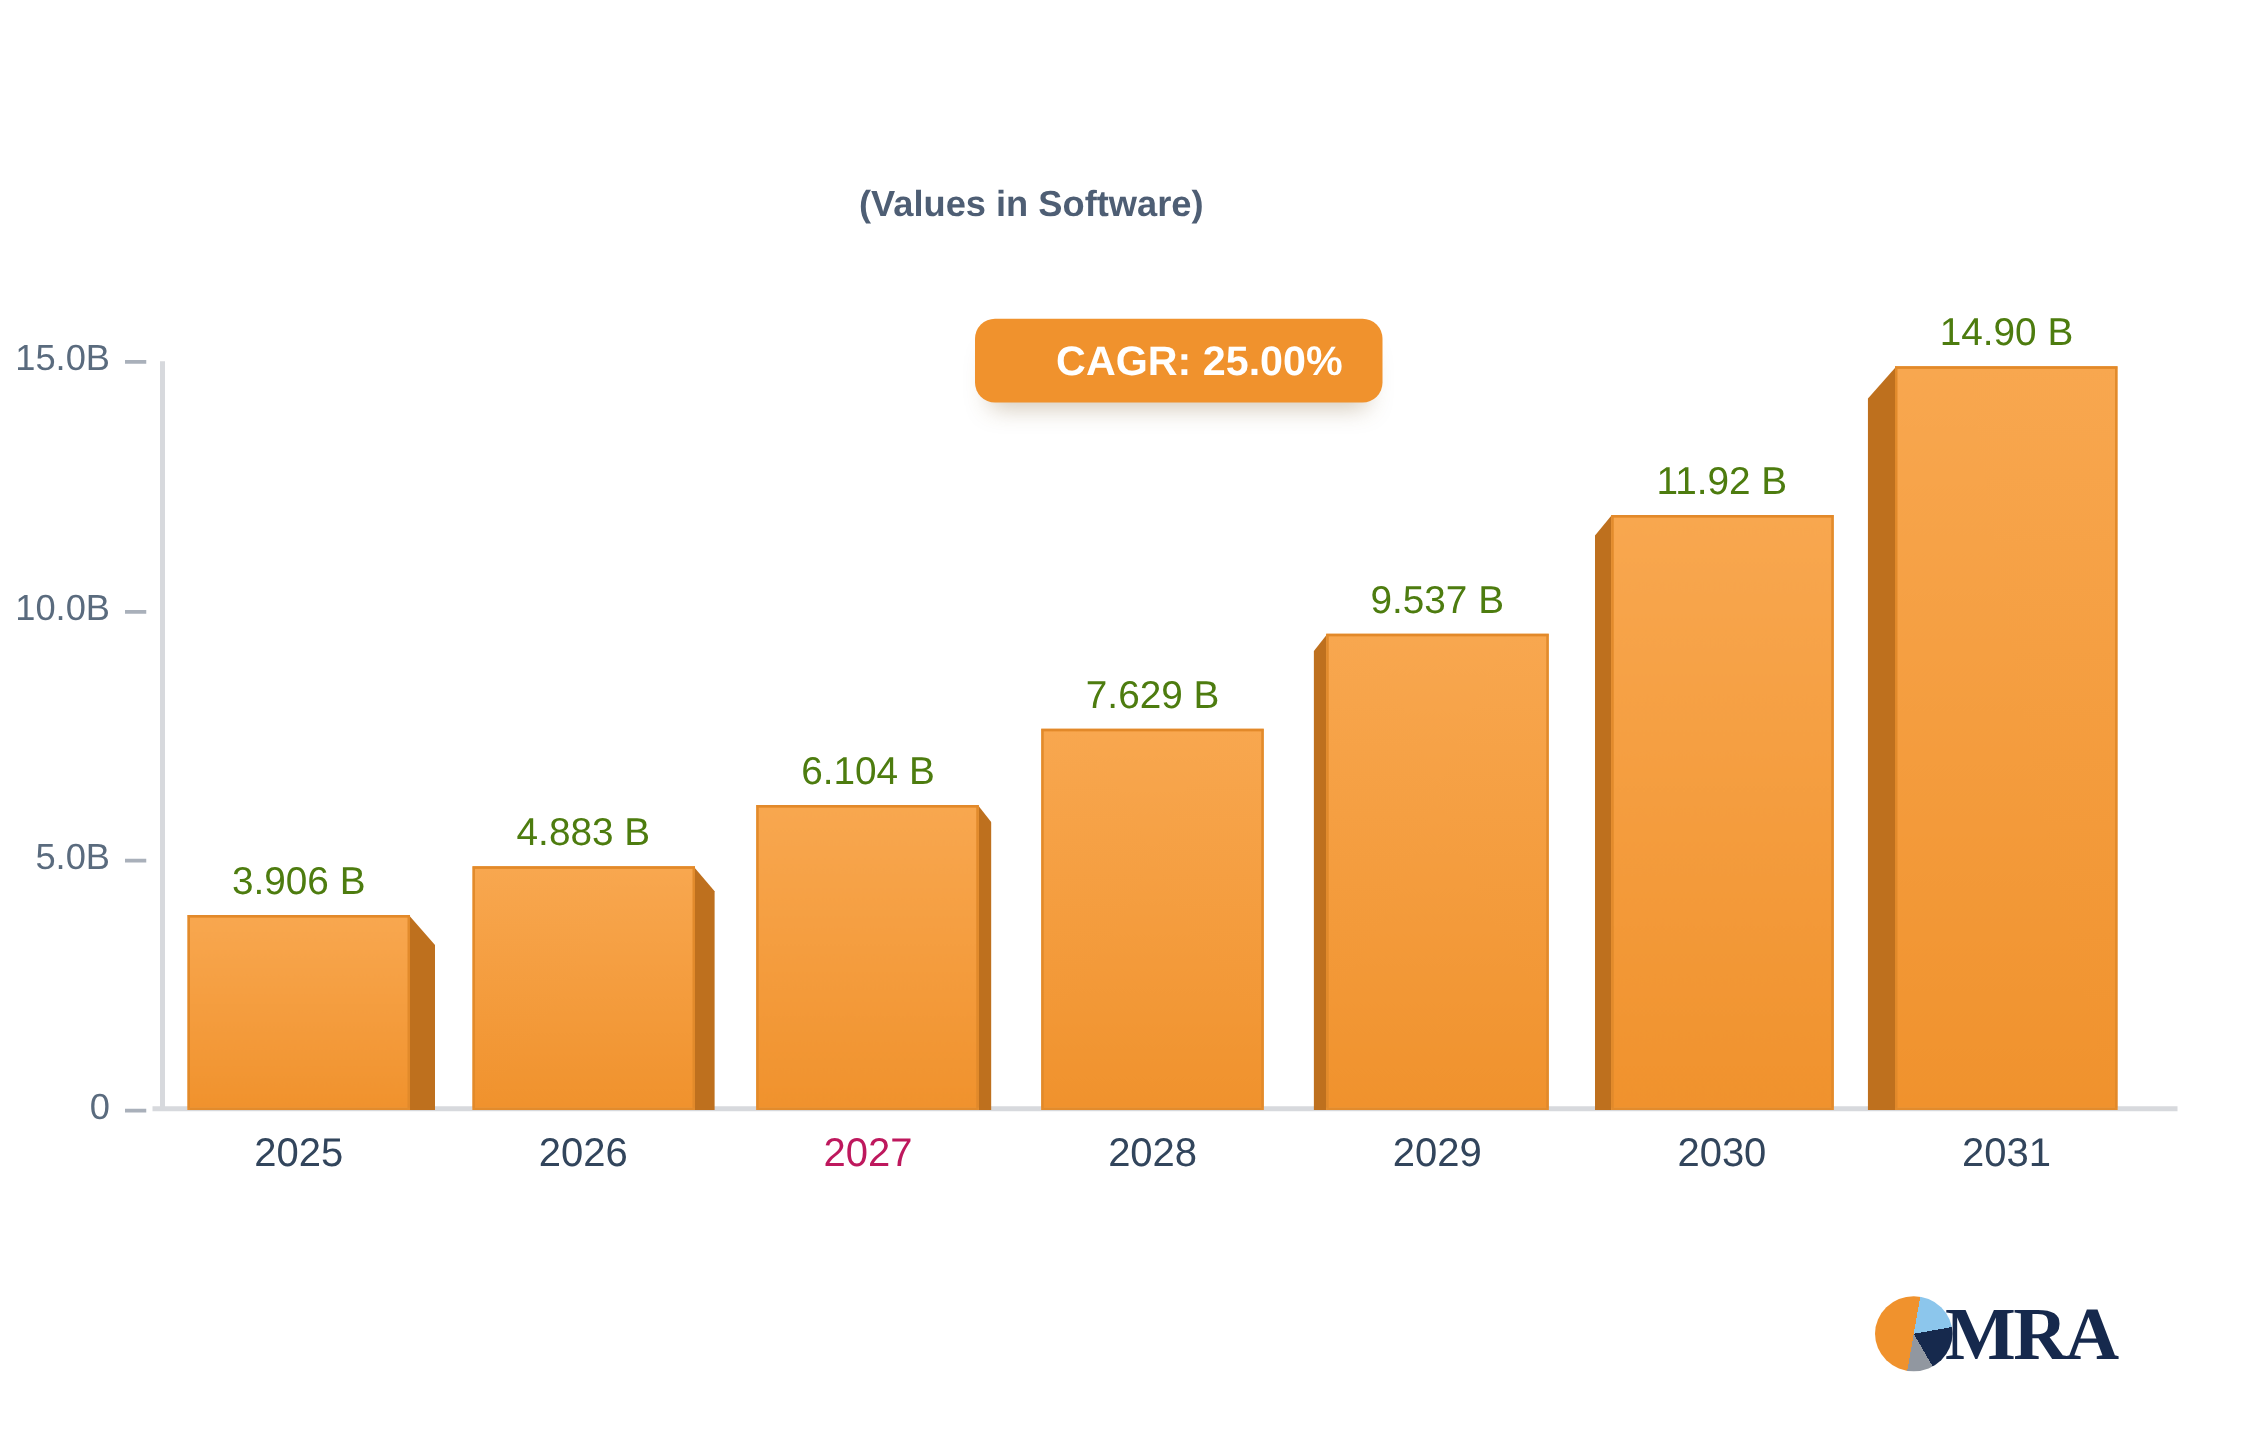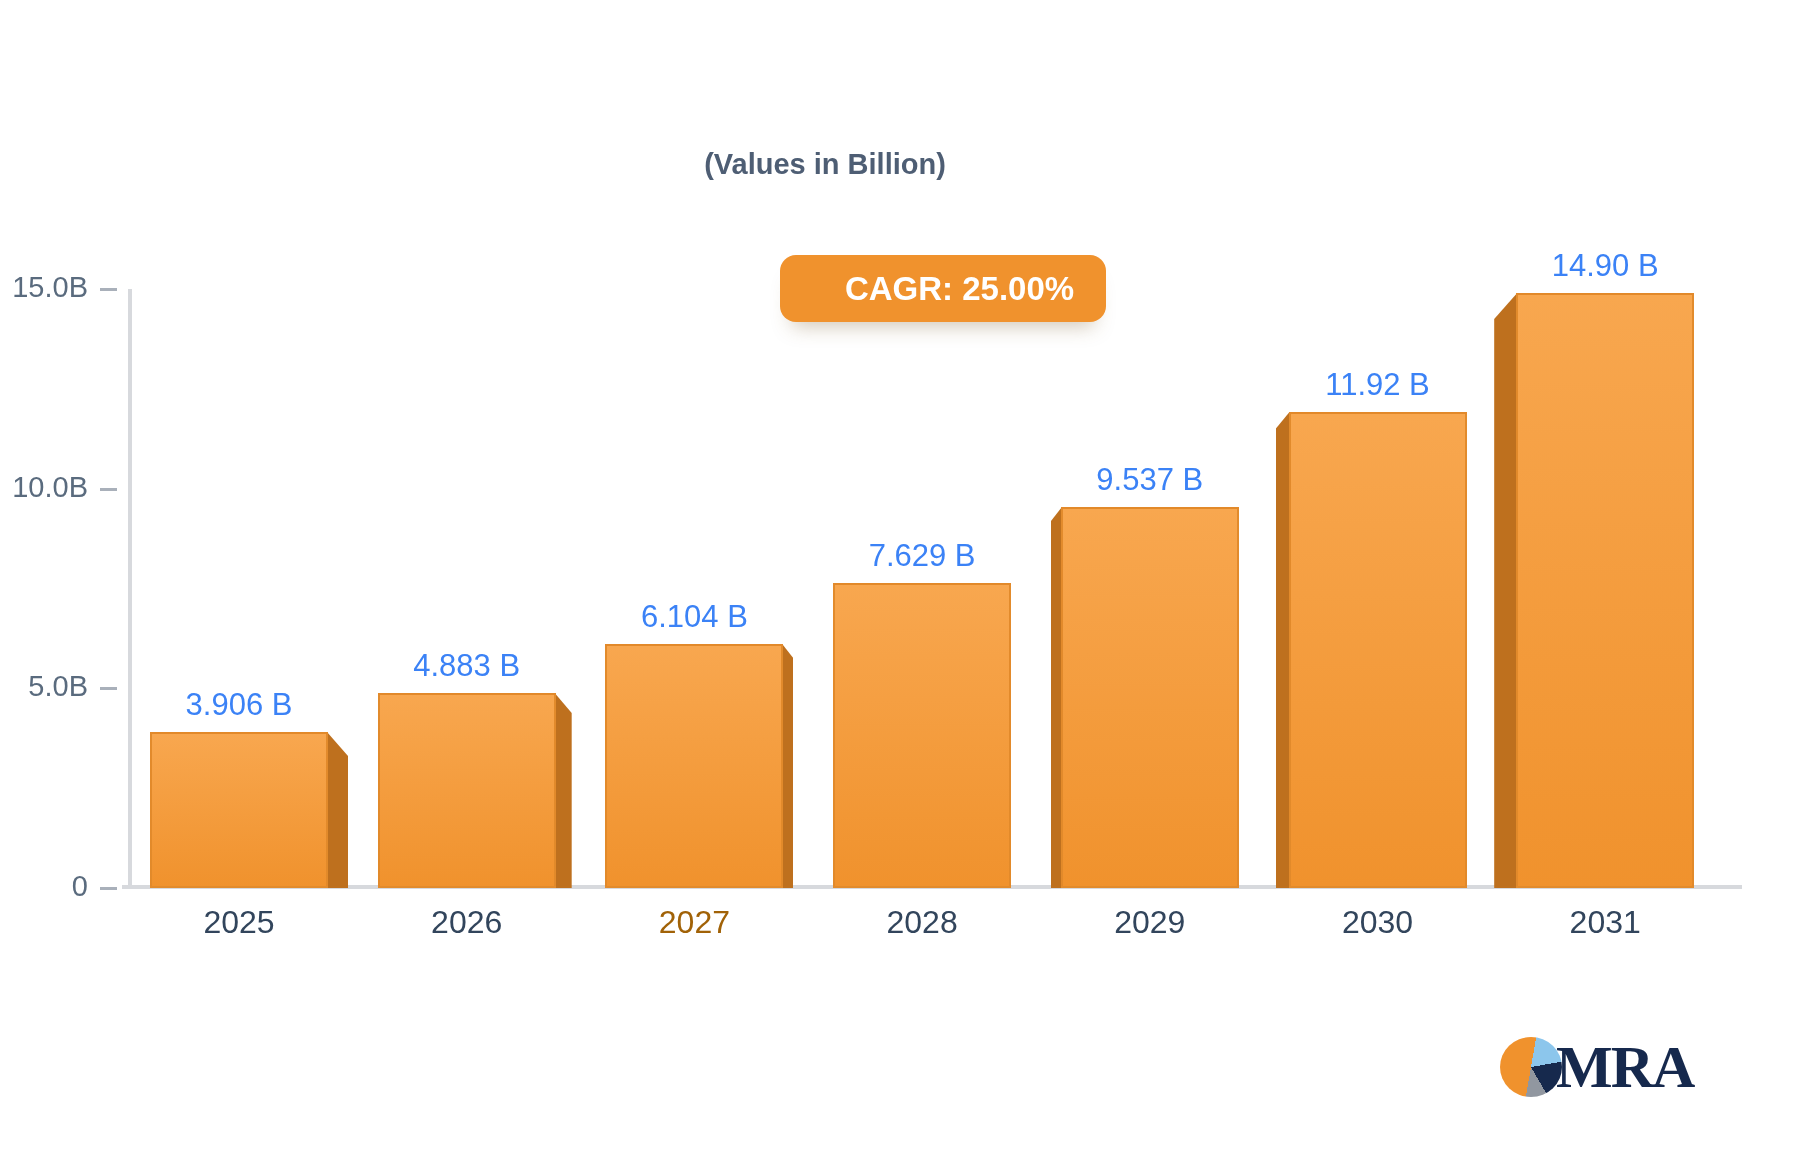--- a/index.html
+++ b/index.html
@@ -21,35 +21,35 @@
     color:#ffffff;font-size:33px;font-weight:700;
     box-shadow:0 16px 20px -12px rgba(120,90,40,.35);
   }
   .plot{position:absolute;left:0;top:0;width:1800px;height:1156px;}
   .axis-v{position:absolute;width:4px;}
   .axis-h{position:absolute;height:4px;}
   .tick-dash{position:absolute;width:17px;height:3px;}
   .tick-label{position:absolute;width:95px;text-align:right;font-size:29px;}
   .bar-face{position:absolute;box-sizing:border-box;border:2px solid rgba(224,137,42,.95);}
   .bar-side{position:absolute;}
-  .val-label{position:absolute;text-align:center;font-size:31px;color:#3b82f6;font-weight:400;}
+  .val-label{position:absolute;text-align:center;font-size:31px;color:#4d7c0f;font-weight:400;}
   .year-label{position:absolute;text-align:center;font-size:32px;}
   .logo{position:absolute;left:1500px;top:1037px;display:flex;align-items:center;}
   .logo-pie{width:62px;height:60px;border-radius:50%;}
   .logo-text{
     font-family:"Liberation Serif", serif;font-weight:700;font-size:60px;
     letter-spacing:-2px;margin-left:-6px;line-height:60px;
   }
 </style>
 </head>
 <body>
 
 <div class="stage">
 
-  <div class="subtitle">(Values in Billion)</div>
+  <div class="subtitle">(Values in Software)</div>
 
   <div class="badge" id="cagr-badge" style="background: rgb(240, 146, 45); padding-left: 33px;">
     <span>CAGR: 25.00%</span>
   </div>
 
   <div class="plot" id="plot">
       <div class="axis-v" style="left: 128px; top: 289px; height: 599px; background: rgb(215, 217, 221);"></div>
       <div class="axis-h" style="left: 122px; top: 885px; width: 1620px; background: rgb(215, 217, 221);"></div>
       <div class="tick-dash" style="left: 100px; top: 887px; background: rgb(169, 176, 186);"></div>
       <div class="tick-label" style="left: -7px; top: 870px; color: rgb(90, 107, 126);">0</div>
@@ -63,21 +63,21 @@
       <div class="bar-face" style="left: 150px; top: 732.02px; width: 178px; height: 155.98px; background: linear-gradient(rgb(248, 167, 79), rgb(240, 146, 45));"></div>
       <div class="val-label" style="left: 129px; top: 687.02px; width: 220px;">3.906 B</div>
       <div class="year-label" style="left: 129px; top: 904px; width: 220px; color: rgb(50, 69, 92);">2025</div>
       <div class="bar-side" style="left: 554.7px; top: 693.006px; width: 17px; height: 194.994px; background: rgb(190, 112, 30); clip-path: polygon(0px 0px, 100% 20px, 100% 100%, 0px 100%);"></div>
       <div class="bar-face" style="left: 377.7px; top: 693.006px; width: 178px; height: 194.994px; background: linear-gradient(rgb(248, 167, 79), rgb(240, 146, 45));"></div>
       <div class="val-label" style="left: 356.7px; top: 648.006px; width: 220px; text-align: center;">4.883 B</div>
       <div class="year-label" style="left: 356.7px; top: 904px; width: 220px; color: rgb(50, 69, 92);">2026</div>
       <div class="bar-side" style="left: 782.4px; top: 644.247px; width: 11px; height: 243.753px; background: rgb(190, 112, 30); clip-path: polygon(0px 0px, 100% 14px, 100% 100%, 0px 100%);"></div>
       <div class="bar-face" style="left: 605.4px; top: 644.247px; width: 178px; height: 243.753px; background: linear-gradient(rgb(248, 167, 79), rgb(240, 146, 45));"></div>
       <div class="val-label" style="left: 584.4px; top: 599.247px; width: 220px;">6.104 B</div>
-      <div class="year-label" style="left: 584.4px; top: 904px; width: 220px; color: #a16207;">2027</div>
+      <div class="year-label" style="left: 584.4px; top: 904px; width: 220px; color: #be185d;">2027</div>
       <div class="bar-face" style="left: 833.1px; top: 583.349px; width: 178px; height: 304.651px; background: linear-gradient(rgb(248, 167, 79), rgb(240, 146, 45));"></div>
       <div class="val-label" style="left: 812.1px; top: 538.349px; width: 220px;">7.629 B</div>
       <div class="year-label" style="left: 812.1px; top: 904px; width: 220px; color: rgb(50, 69, 92);">2028</div>
       <div class="bar-side" style="left: 1050.8px; top: 507.156px; width: 11px; height: 380.844px; background: rgb(190, 112, 30); clip-path: polygon(0px 14px, 100% 0px, 100% 100%, 0px 100%);"></div>
       <div class="bar-face" style="left: 1060.8px; top: 507.156px; width: 178px; height: 380.844px; background: linear-gradient(rgb(248, 167, 79), rgb(240, 146, 45));"></div>
       <div class="val-label" style="left: 1039.8px; top: 462.156px; width: 220px;">9.537 B</div>
       <div class="year-label" style="left: 1039.8px; top: 904px; width: 220px; color: rgb(50, 69, 92);">2029</div>
       <div class="bar-side" style="left: 1275.5px; top: 411.995px; width: 14px; height: 476.005px; background: rgb(190, 112, 30); clip-path: polygon(0px 17px, 100% 0px, 100% 100%, 0px 100%);"></div>
       <div class="bar-face" style="left: 1288.5px; top: 411.995px; width: 178px; height: 476.005px; background: linear-gradient(rgb(248, 167, 79), rgb(240, 146, 45));"></div>
       <div class="val-label" style="left: 1267.5px; top: 366.995px; width: 220px;">11.92 B</div>

